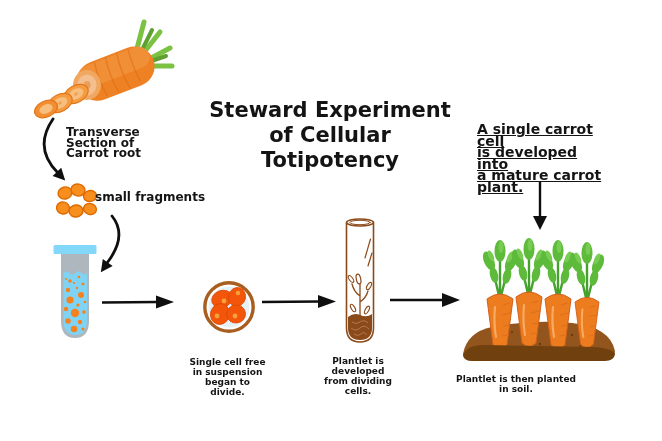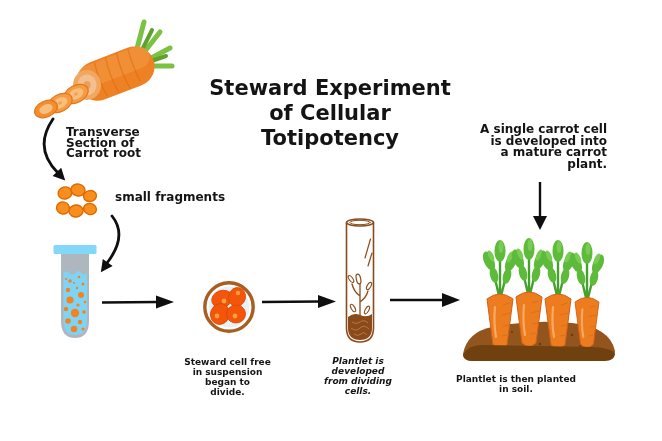--- a/index.html
+++ b/index.html
@@ -6,29 +6,29 @@
   body { background:#fff; }
   .canvas {
     position:relative; width:662px; height:441px; background:#ffffff;
     overflow:hidden; font-family:"DejaVu Sans","Liberation Sans",sans-serif;
   }
   .abs { position:absolute; }
   .txt { color:#141414; font-weight:bold; white-space:pre-line; }
   .title { font-size:21px; line-height:25px; text-align:center; }
   .cap { font-size:9px; line-height:10px; text-align:center; }
   .lbl { font-size:12px; line-height:10.5px; }
-  .rtxt { font-size:12px; line-height:11.5px; text-align:right; }
+  .rtxt { font-size:14px; line-height:11.5px; text-align:left;text-decoration:underline; }
   svg { display:block; }
 </style>
 </head>
 <body>
 
 <div class="canvas">
 
-  <div class="abs txt title" style="left:175px; top:76px; width:310px;">Steward Experiment
+  <div class="abs txt title" style="left:175px; top:98px; width:310px;">Steward Experiment
 of Cellular
 Totipotency</div>
 
   <div class="abs" style="left:30px; top:8px;">
     <svg width="150" height="112" viewBox="0 0 150 112">
 
       <g stroke="#7CC242" stroke-width="5" stroke-linecap="round">
         <line x1="104" y1="52" x2="114" y2="14"></line>
         <line x1="108" y1="52" x2="130" y2="24"></line>
         <line x1="112" y1="55" x2="140" y2="40"></line>
@@ -89,21 +89,21 @@
         <ellipse cx="10" cy="10" rx="7" ry="6" transform="rotate(-15 10 10)"></ellipse>
         <ellipse cx="23" cy="7" rx="7" ry="6" transform="rotate(10 23 7)"></ellipse>
         <ellipse cx="35" cy="13" rx="6.5" ry="5.5" transform="rotate(-10 35 13)"></ellipse>
         <ellipse cx="8" cy="25" rx="6.5" ry="6" transform="rotate(12 8 25)"></ellipse>
         <ellipse cx="21" cy="28" rx="7" ry="6" transform="rotate(-8 21 28)"></ellipse>
         <ellipse cx="35" cy="26" rx="6.5" ry="5.5" transform="rotate(14 35 26)"></ellipse>
       </g>
     </svg>
   </div>
 
-  <div class="abs txt lbl" style="left:115px; top:192px;">small fragments</div>
+  <div class="abs txt lbl" style="left:95px; top:192px;">small fragments</div>
 
   <div class="abs" style="left:98px; top:214px;">
     <svg width="36" height="60" viewBox="0 0 36 60">
       <path d="M14,2 Q30,22 9,49" fill="none" stroke="#0F0F0F" stroke-width="2.8" stroke-linecap="round"></path>
       <polygon points="-3,-6 9,0 -3,6" transform="translate(8,51) rotate(125)" fill="#0F0F0F"></polygon>
     </svg>
   </div>
 
   <div class="abs" style="left:50px; top:243px;">
     <svg width="50" height="98" viewBox="0 0 50 98">
@@ -153,21 +153,21 @@
       </g>
       <g fill="#F7A13C">
         <circle cx="22" cy="21" r="2.4"></circle>
         <circle cx="36" cy="13" r="2.2"></circle>
         <circle cx="15" cy="36" r="2.4"></circle>
         <circle cx="33" cy="36" r="2.4"></circle>
       </g>
     </svg>
   </div>
 
-  <div class="abs txt cap" style="left:180px; top:357px; width:95px;">Steward cell free
+  <div class="abs txt cap" style="left:180px; top:357px; width:95px;">Single cell free
 in suspension
 began to
 divide.</div>
 
   <div class="abs" style="left:260px; top:292px;">
     <svg width="78" height="20" viewBox="0 0 78 20">
       <line x1="2" y1="10" x2="60" y2="9.5" stroke="#0F0F0F" stroke-width="2.6"></line>
       <polygon points="58,3 76,9.5 58,16" fill="#0F0F0F"></polygon>
     </svg>
   </div>
@@ -190,21 +190,21 @@
       </g>
       <path d="M7,101 Q13,96 19,99 Q26,102 31,98 V112 Q31,124 19,124 Q7,124 7,112 Z" fill="#8A4A1A"></path>
       <g stroke="#C8885A" stroke-width="0.8" fill="none" opacity="0.9">
         <path d="M11,106 q4,3 8,0 q4,-3 8,1"></path>
         <path d="M10,112 q5,4 9,0 q4,-4 9,1"></path>
         <path d="M13,118 q4,3 7,0 q3,-3 6,1"></path>
       </g>
     </svg>
   </div>
 
-  <div class="abs txt cap" style="left:316px; top:356px; width:84px;font-style:italic;">Plantlet is
+  <div class="abs txt cap" style="left:316px; top:356px; width:84px;">Plantlet is
 developed
 from dividing
 cells.</div>
 
   <div class="abs" style="left:388px; top:290px;">
     <svg width="74" height="20" viewBox="0 0 74 20">
       <line x1="2" y1="10" x2="56" y2="10" stroke="#0F0F0F" stroke-width="2.6"></line>
       <polygon points="54,3 72,10 54,17" fill="#0F0F0F"></polygon>
     </svg>
   </div>

